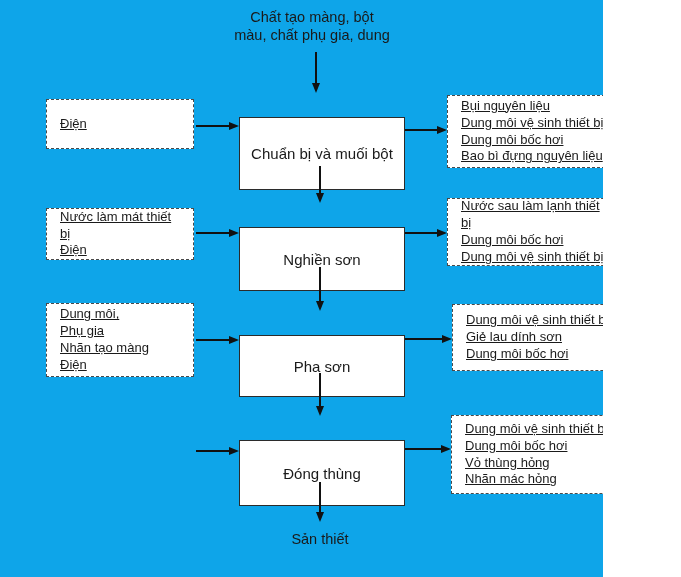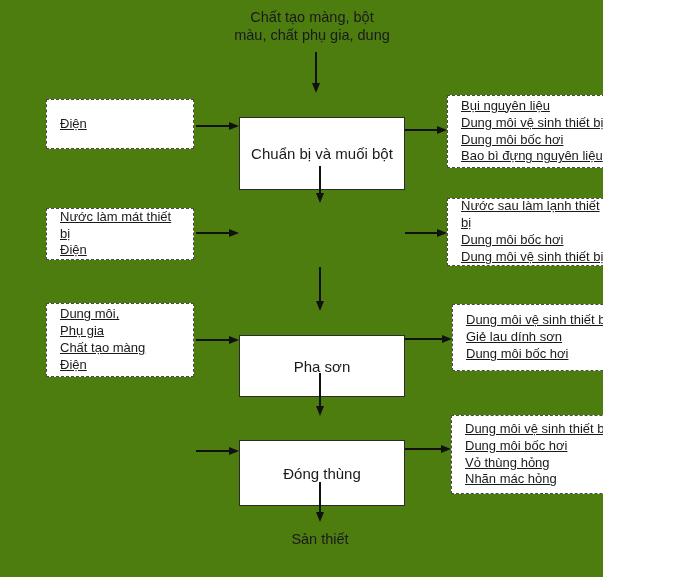--- a/index.html
+++ b/index.html
@@ -4,21 +4,21 @@
 <style>
   html, body {
     margin: 0;
     padding: 0;
     background: #ffffff;
   }
   .canvas {
     position: relative;
     width: 603px;
     height: 577px;
-    background: #4d7c0f;
+    background: #0ea5e9;
     font-family: "Liberation Sans", "DejaVu Sans", sans-serif;
     color: #1a1a1a;
     overflow: hidden;
   }
   .label {
     position: absolute;
     white-space: pre-line;
     font-size: 14.5px;
     line-height: 1.22;
     text-align: center;
@@ -100,29 +100,30 @@
   <div class="arr-h" style="left:405px; top:129px; width:33px;"></div>
   <div class="box io" style="left:447px; top:95px; width:178px; height:73px;">Bụi nguyên liệu
 Dung môi vệ sinh thiết bị
 Dung môi bốc hơi
 Bao bì đựng nguyên liệu</div>
   <div class="arr-v" style="left:319px; top:166px; height:28px;"></div>
 
   <div class="box io" style="left:46px; top:208px; width:148px; height:52px;">Nước làm mát thiết bị
 Điện</div>
   <div class="arr-h" style="left:196px; top:232px; width:34px;"></div>
+  <div class="box process" style="left:239px; top:203px; width:166px; height:64px;">Nghiền sơn</div>
   <div class="arr-h" style="left:405px; top:232px; width:33px;"></div>
   <div class="box io" style="left:447px; top:198px; width:177px; height:68px;">Nước sau làm lạnh thiết bị
 Dung môi bốc hơi
 Dung môi vệ sinh thiết bị</div>
   <div class="arr-v" style="left:319px; top:267px; height:35px;"></div>
 
   <div class="box io" style="left:46px; top:303px; width:148px; height:74px;">Dung môi,
 Phụ gia
-Chất tạo màng
+Nhãn tạo màng
 Điện</div>
   <div class="arr-h" style="left:196px; top:339px; width:34px;"></div>
   <div class="box process" style="left:239px; top:311px; width:166px; height:62px;">Pha sơn</div>
   <div class="arr-h" style="left:405px; top:338px; width:38px;"></div>
   <div class="box io" style="left:452px; top:304px; width:181px; height:67px;">Dung môi vệ sinh thiết bị
 Giẻ lau dính sơn
 Dung môi bốc hơi</div>
   <div class="arr-v" style="left:319px; top:373px; height:34px;"></div>
 
   <div class="arr-h" style="left:196px; top:450px; width:34px;"></div>

